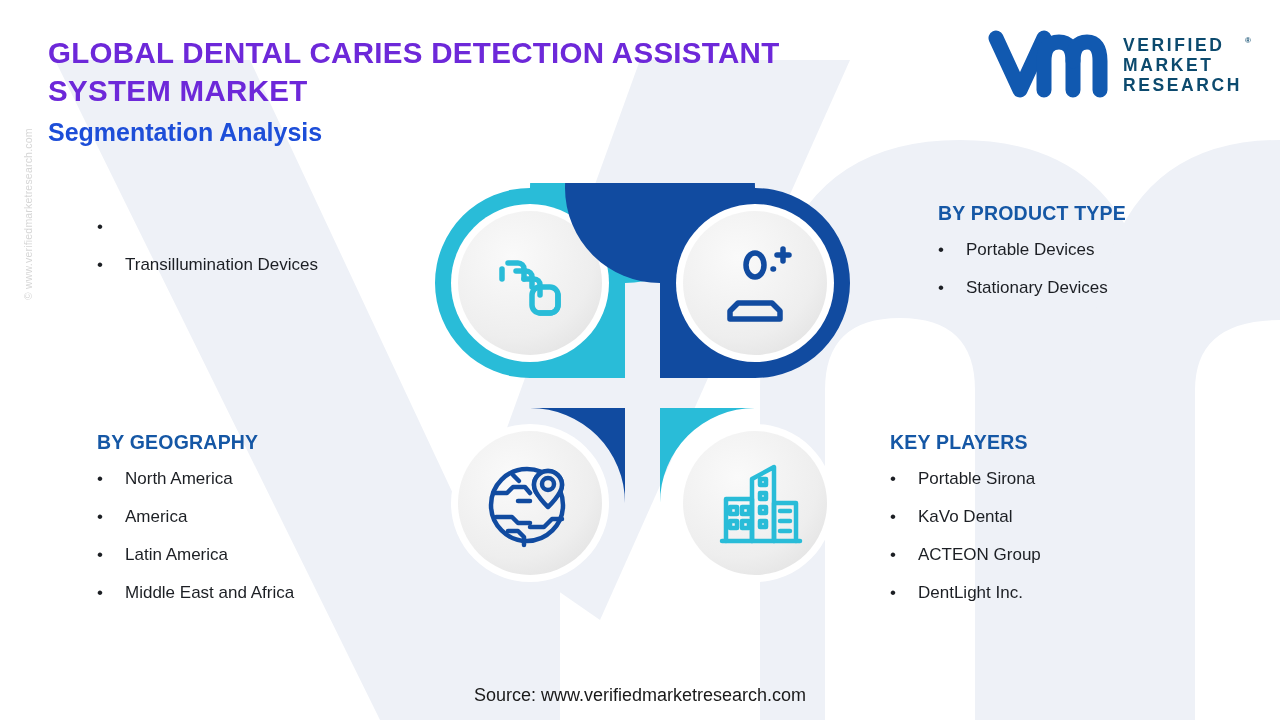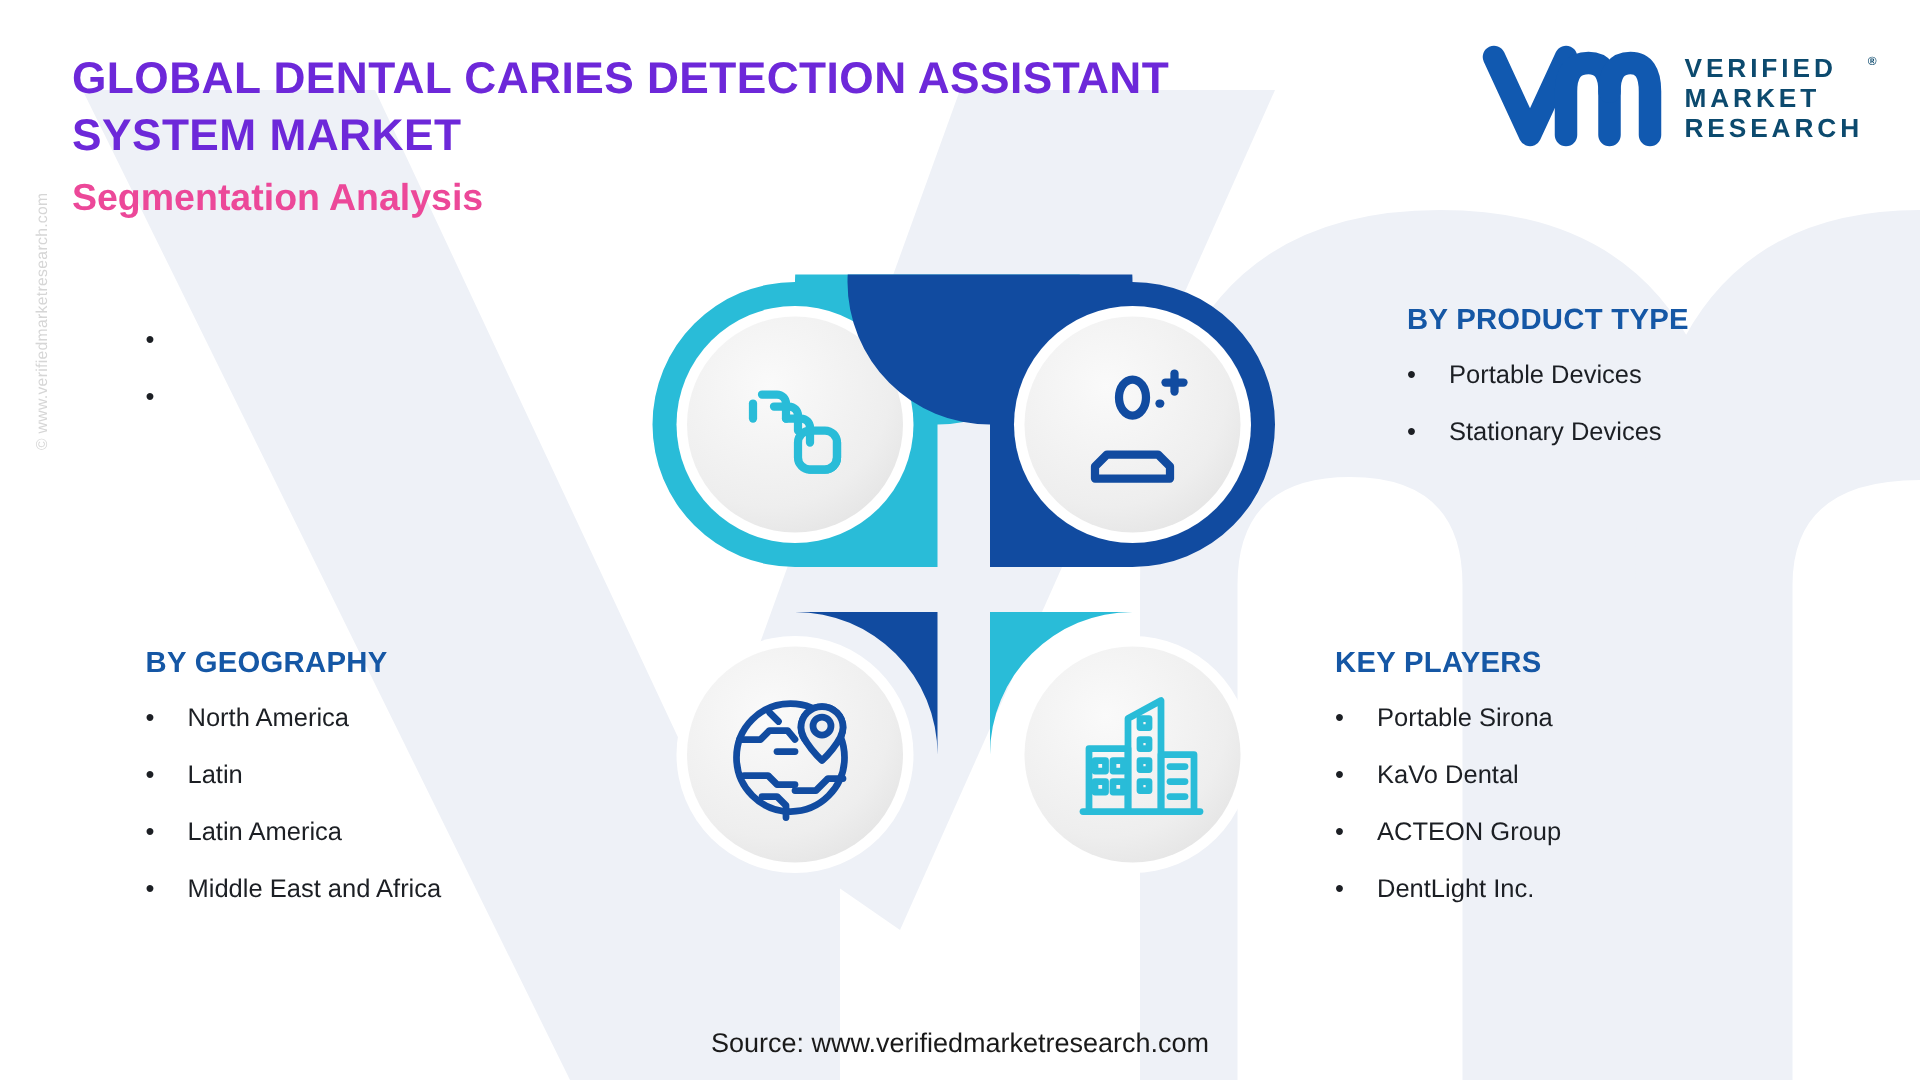--- a/index.html
+++ b/index.html
@@ -47,21 +47,21 @@
     letter-spacing: 0.3px;
     font-weight: 700;
     color: #6d28d9;
     text-transform: uppercase;
   }
   .subtitle {
     margin: 7px 0 0 0;
     font-size: 25px;
     line-height: 31px;
     font-weight: 600;
-    color: #ec4899;
+    color: #1d4ed8;
   }
 
   
   .logo {
     position: absolute;
     right: 38px;
     top: 28px;
     display: flex;
     align-items: center;
     gap: 14px;
@@ -217,34 +217,35 @@
 
   <div class="side-watermark">© www.verifiedmarketresearch.com</div>
 
   <div class="seg seg-technology">
     <ul class="seg-list">
       <li class="seg-item">
         <span class="seg-bullet">•</span>
       </li>
       <li class="seg-item">
         <span class="seg-bullet">•</span>
+        <span class="seg-text">Transillumination Devices</span>
       </li>
     </ul>
   </div>
 
   <div class="seg seg-geography">
     <div class="seg-heading">BY GEOGRAPHY</div>
     <ul class="seg-list">
       <li class="seg-item">
         <span class="seg-bullet">•</span>
         <span class="seg-text">North America</span>
       </li>
       <li class="seg-item">
         <span class="seg-bullet">•</span>
-        <span class="seg-text">Latin</span>
+        <span class="seg-text">America</span>
       </li>
       <li class="seg-item">
         <span class="seg-bullet">•</span>
         <span class="seg-text">Latin America</span>
       </li>
       <li class="seg-item">
         <span class="seg-bullet">•</span>
         <span class="seg-text">Middle East and Africa</span>
       </li>
     </ul>

